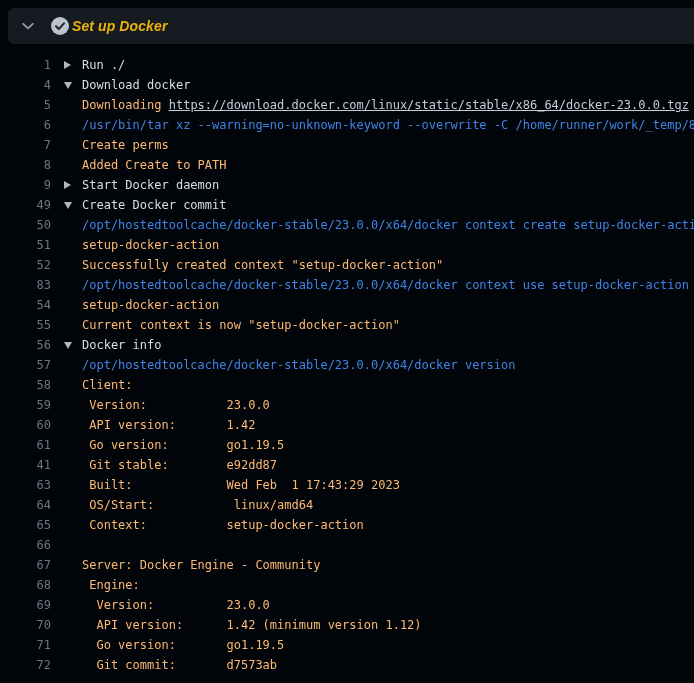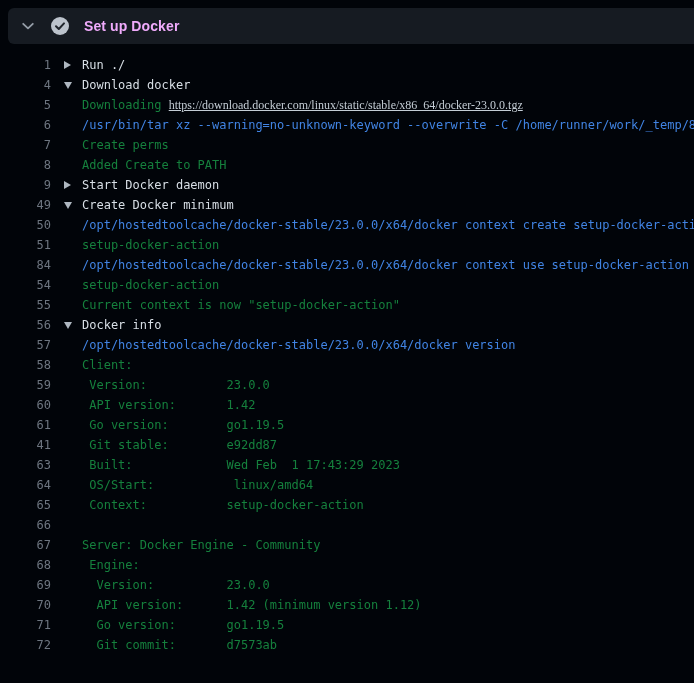--- a/index.html
+++ b/index.html
@@ -9,37 +9,37 @@
   
   .step-header{
     position:absolute;left:8px;top:8px;right:0;height:36px;
     background:#161b22;border-radius:6px 0 0 6px;
     display:flex;align-items:center;
     font-family:"Liberation Sans",sans-serif;
     cursor:pointer;
   }
   .chev{margin-left:12px;width:16px;height:16px;display:flex;align-items:center;justify-content:center;}
   .check-wrap{margin-left:14px;width:20px;height:20px;display:flex;align-items:center;justify-content:center;}
-  .step-title{margin-left:14px;color:#f0abfc;font-size:14px;font-weight:600;letter-spacing:.1px;}
+  .step-title{margin-left:2px;color:#eab308;font-size:14px;font-weight:600;letter-spacing:.1px;font-style:italic;}
 
   
   .log-body{position:absolute;left:0;top:44px;right:0;bottom:0;padding-top:11px;overflow:hidden;}
   .log-line{
     display:flex;align-items:center;height:20px;white-space:pre;overflow:hidden;
     font-family:"DejaVu Sans Mono","Liberation Mono",monospace;font-size:12px;line-height:20px;
   }
   .ln{flex:0 0 51px;text-align:right;color:#6e7681;user-select:none;cursor:pointer;}
   .arrow-slot{flex:0 0 31px;display:flex;align-items:center;padding-left:13px;box-sizing:border-box;}
   .tri-right{width:0;height:0;border-left:7px solid #aeb7c0;border-top:4.5px solid transparent;border-bottom:4.5px solid transparent;}
   .tri-down{width:0;height:0;border-top:7px solid #aeb7c0;border-left:4.5px solid transparent;border-right:4.5px solid transparent;}
   .lc{flex:1 1 auto;white-space:pre;overflow:hidden;color:#c5ced6;}
-  .seg-plain{color:#15803d;}
+  .seg-plain{color:#fdba74;}
   .seg-title{color:#d8dfe6;}
   .seg-command{color:#4184e4;}
-  .seg-link{color:#c5ced6;text-decoration:underline;cursor:pointer;font-family:Liberation Serif, serif;}
+  .seg-link{color:#c5ced6;text-decoration:underline;cursor:pointer;}
 </style>
 </head>
 <body>
 
 <div class="screen">
 
   <div class="step-header">
     <span class="chev">
       <svg width="16" height="16" viewBox="0 0 16 16">
         <path d="M3.2 5.8 L8 10.4 L12.8 5.8" fill="none" stroke="#949da7" stroke-width="1.8" stroke-linecap="round" stroke-linejoin="round"></path>
@@ -55,24 +55,25 @@
   </div>
 
   <div class="log-body">
       <div class="log-line"><span class="ln">1</span><span class="arrow-slot"><i class="tri-right"></i></span><span class="lc"><span class="seg-title">Run ./</span></span></div>
       <div class="log-line"><span class="ln">4</span><span class="arrow-slot"><i class="tri-down"></i></span><span class="lc"><span class="seg-title">Download docker</span></span></div>
       <div class="log-line"><span class="ln">5</span><span class="arrow-slot"></span><span class="lc"><span class="seg-plain">Downloading </span><span class="seg-link">https://download.docker.com/linux/static/stable/x86_64/docker-23.0.0.tgz</span></span></div>
       <div class="log-line"><span class="ln">6</span><span class="arrow-slot"></span><span class="lc"><span class="seg-command">/usr/bin/tar xz --warning=no-unknown-keyword --overwrite -C /home/runner/work/_temp/8c91</span></span></div>
       <div class="log-line"><span class="ln">7</span><span class="arrow-slot"></span><span class="lc"><span class="seg-plain">Create perms</span></span></div>
       <div class="log-line"><span class="ln">8</span><span class="arrow-slot"></span><span class="lc"><span class="seg-plain">Added Create to PATH</span></span></div>
       <div class="log-line"><span class="ln">9</span><span class="arrow-slot"><i class="tri-right"></i></span><span class="lc"><span class="seg-title">Start Docker daemon</span></span></div>
-      <div class="log-line"><span class="ln">49</span><span class="arrow-slot"><i class="tri-down"></i></span><span class="lc"><span class="seg-title">Create Docker minimum</span></span></div>
+      <div class="log-line"><span class="ln">49</span><span class="arrow-slot"><i class="tri-down"></i></span><span class="lc"><span class="seg-title">Create Docker commit</span></span></div>
       <div class="log-line"><span class="ln">50</span><span class="arrow-slot"></span><span class="lc"><span class="seg-command">/opt/hostedtoolcache/docker-stable/23.0.0/x64/docker context create setup-docker-action</span></span></div>
       <div class="log-line"><span class="ln">51</span><span class="arrow-slot"></span><span class="lc"><span class="seg-plain">setup-docker-action</span></span></div>
-      <div class="log-line"><span class="ln">84</span><span class="arrow-slot"></span><span class="lc"><span class="seg-command">/opt/hostedtoolcache/docker-stable/23.0.0/x64/docker context use setup-docker-action</span></span></div>
+      <div class="log-line"><span class="ln">52</span><span class="arrow-slot"></span><span class="lc"><span class="seg-plain">Successfully created context "setup-docker-action"</span></span></div>
+      <div class="log-line"><span class="ln">83</span><span class="arrow-slot"></span><span class="lc"><span class="seg-command">/opt/hostedtoolcache/docker-stable/23.0.0/x64/docker context use setup-docker-action</span></span></div>
       <div class="log-line"><span class="ln">54</span><span class="arrow-slot"></span><span class="lc"><span class="seg-plain">setup-docker-action</span></span></div>
       <div class="log-line"><span class="ln">55</span><span class="arrow-slot"></span><span class="lc"><span class="seg-plain">Current context is now "setup-docker-action"</span></span></div>
       <div class="log-line"><span class="ln">56</span><span class="arrow-slot"><i class="tri-down"></i></span><span class="lc"><span class="seg-title">Docker info</span></span></div>
       <div class="log-line"><span class="ln">57</span><span class="arrow-slot"></span><span class="lc"><span class="seg-command">/opt/hostedtoolcache/docker-stable/23.0.0/x64/docker version</span></span></div>
       <div class="log-line"><span class="ln">58</span><span class="arrow-slot"></span><span class="lc"><span class="seg-plain">Client:</span></span></div>
       <div class="log-line"><span class="ln">59</span><span class="arrow-slot"></span><span class="lc"><span class="seg-plain"> Version:           23.0.0</span></span></div>
       <div class="log-line"><span class="ln">60</span><span class="arrow-slot"></span><span class="lc"><span class="seg-plain"> API version:       1.42</span></span></div>
       <div class="log-line"><span class="ln">61</span><span class="arrow-slot"></span><span class="lc"><span class="seg-plain"> Go version:        go1.19.5</span></span></div>
       <div class="log-line"><span class="ln">41</span><span class="arrow-slot"></span><span class="lc"><span class="seg-plain"> Git stable:        e92dd87</span></span></div>
       <div class="log-line"><span class="ln">63</span><span class="arrow-slot"></span><span class="lc"><span class="seg-plain"> Built:             Wed Feb  1 17:43:29 2023</span></span></div>

